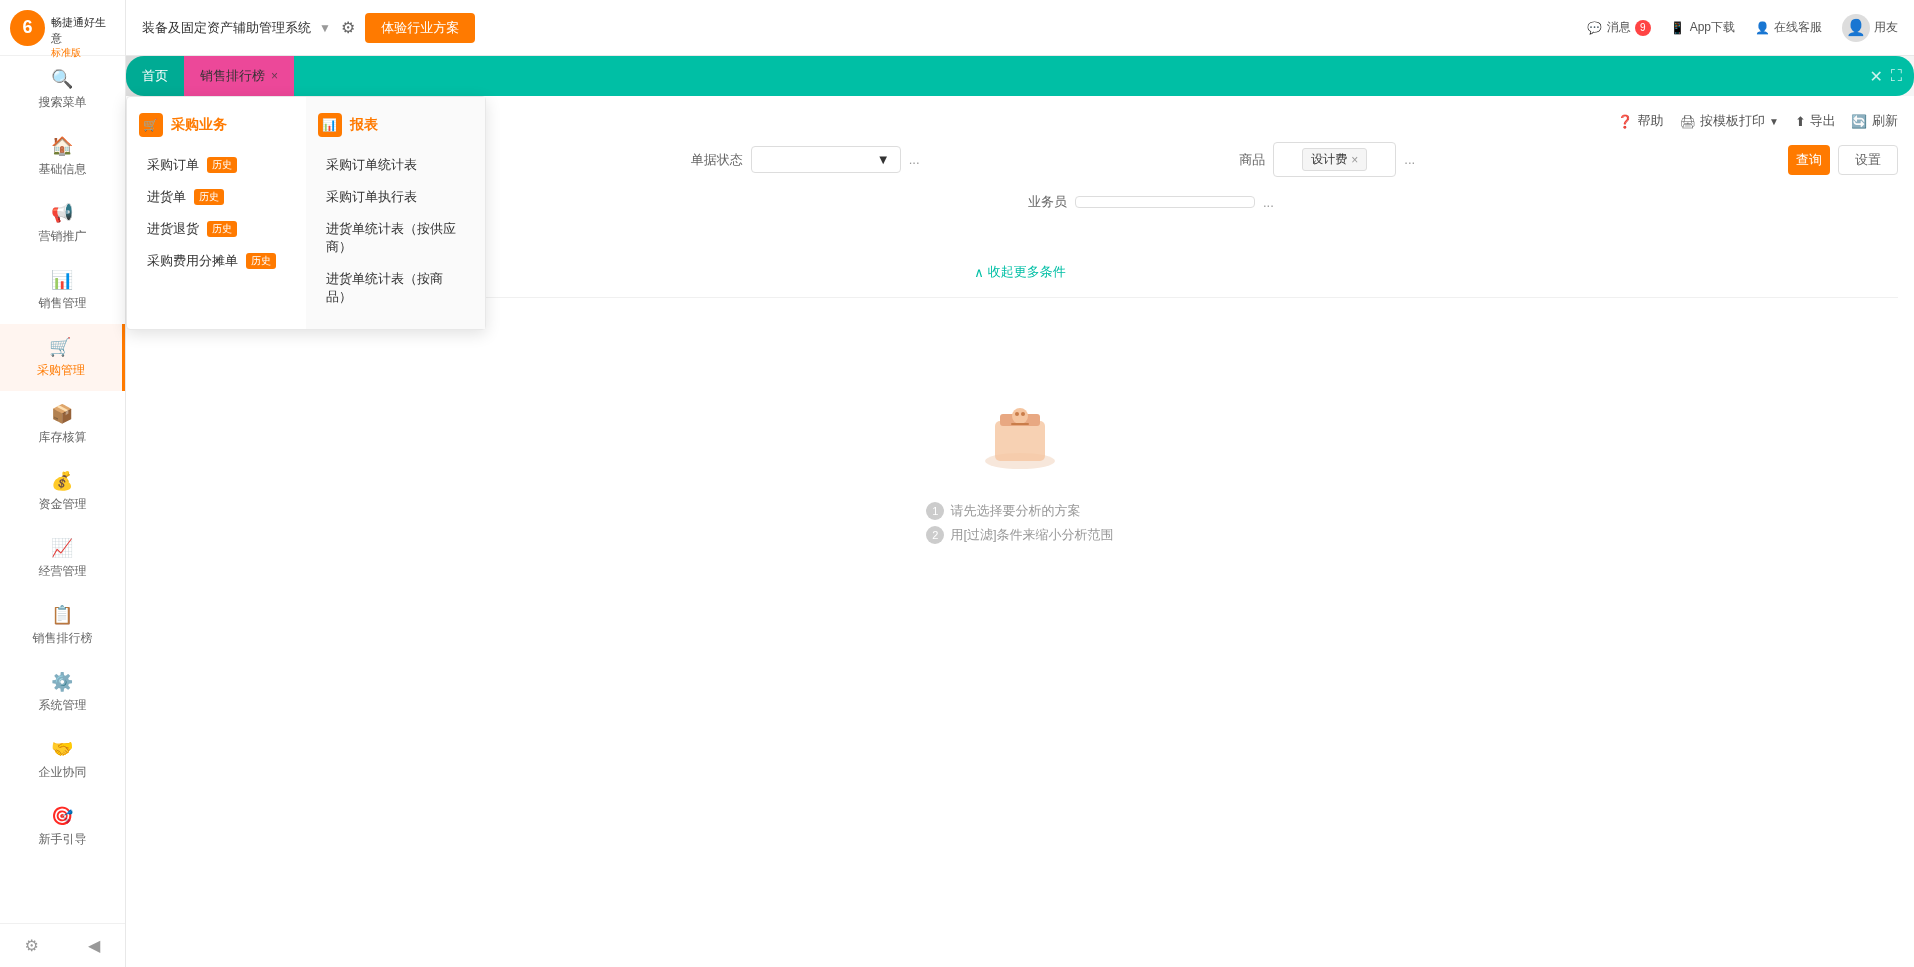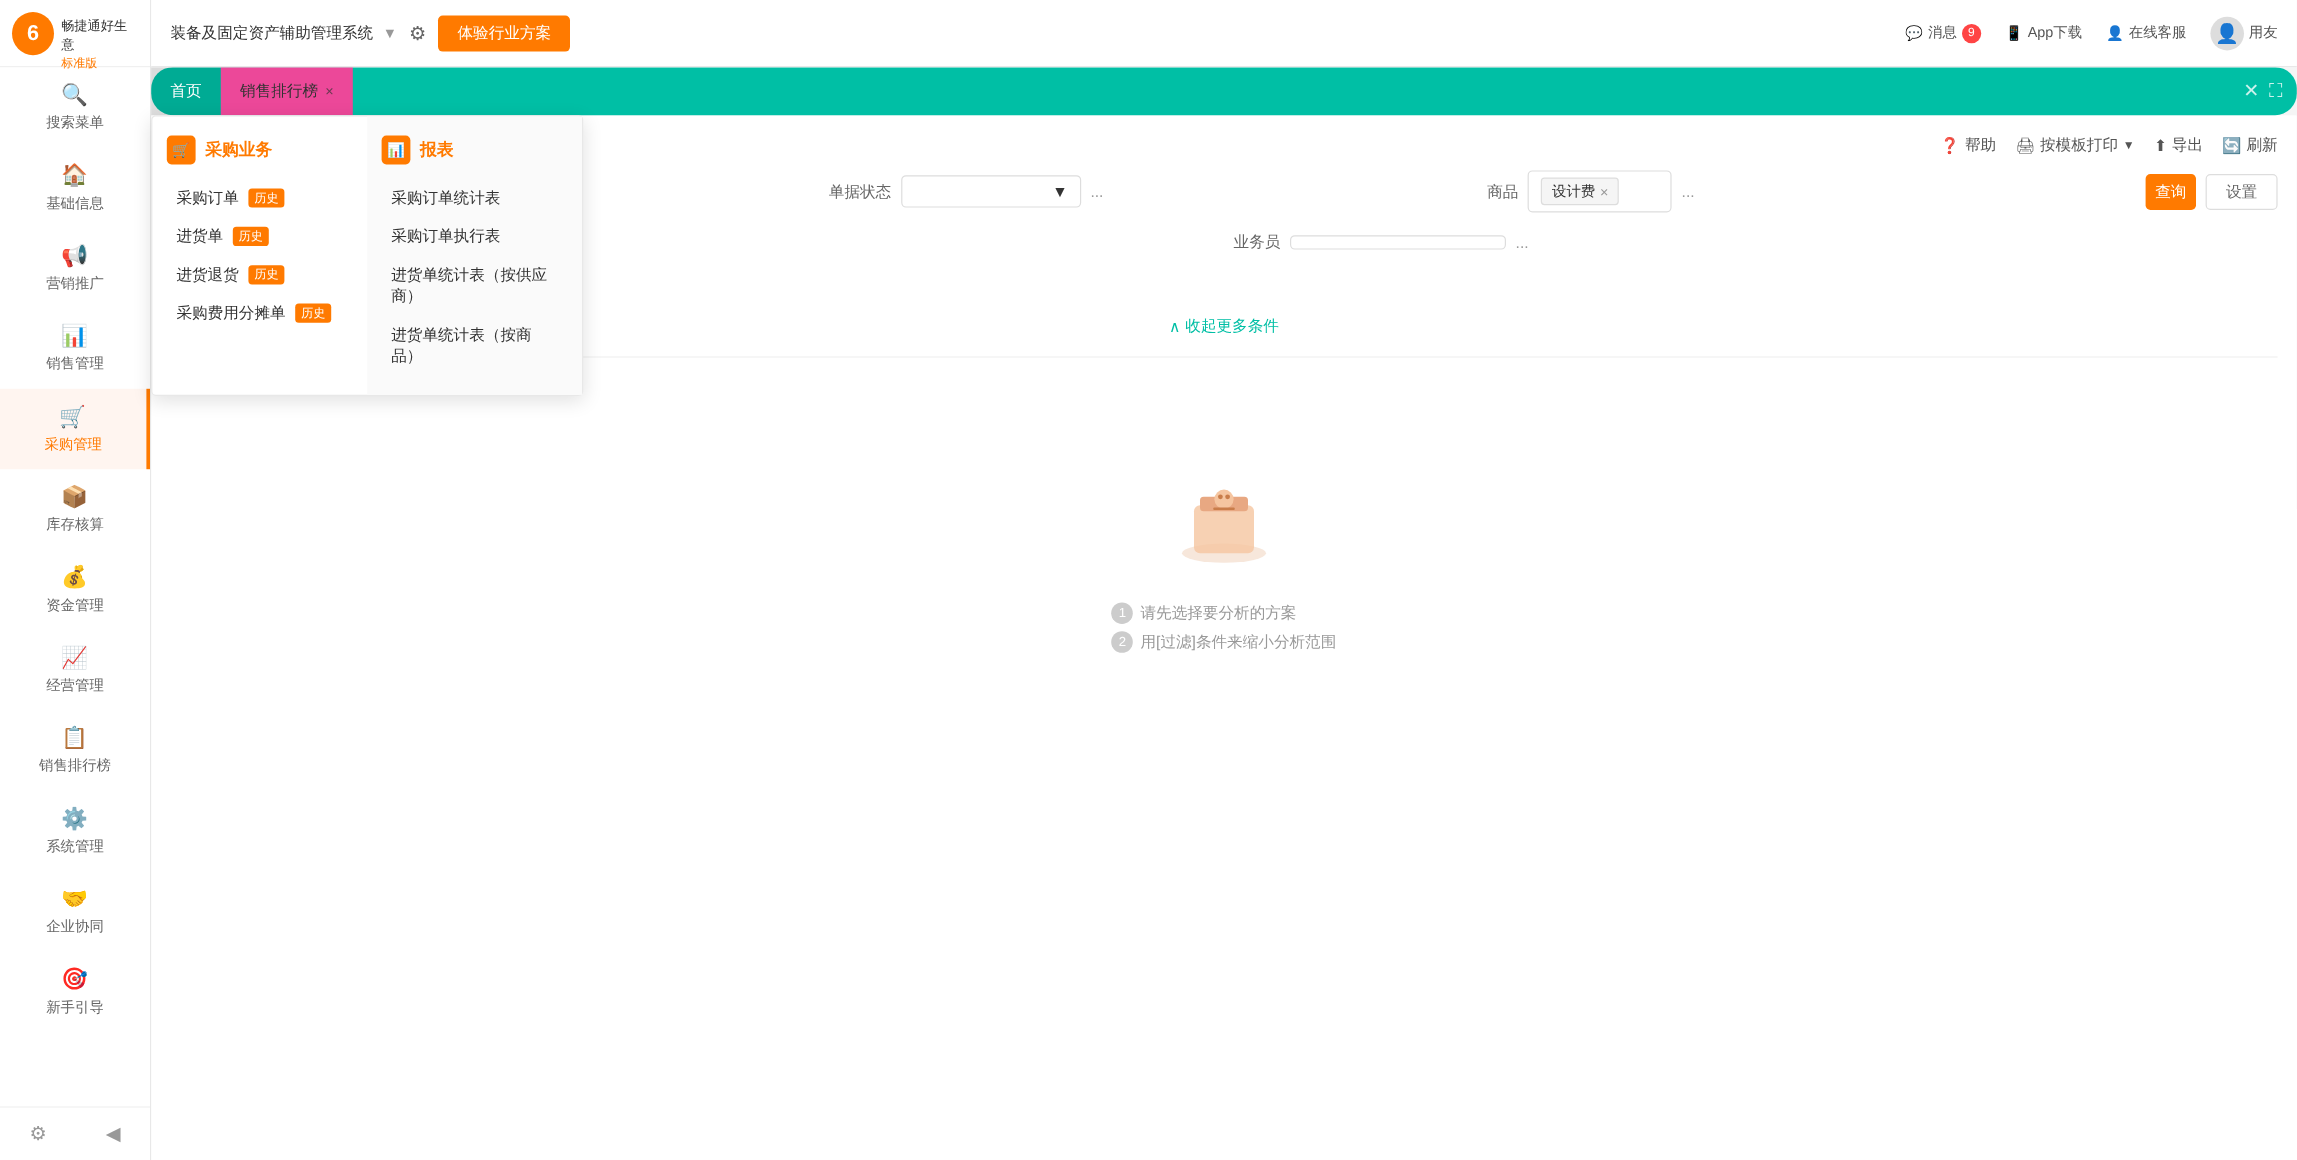--- a/index.html
+++ b/index.html
@@ -86,21 +86,21 @@
       background: #fff; margin: 0; padding: 16px;
       min-height: 100%;
     }
     .filter-row {
       display: flex; align-items: center; gap: 16px; width: 100%;
       margin-bottom: 10px;
     }
     .filter-group { display: flex; align-items: center; gap: 8px; flex: 1; }
     .filter-label { color: #666; font-size: 13px; white-space: nowrap; }
     .filter-input {
-      border: 1px solid #ddd; border-radius: 4px; padding: 5px 10px;
+      border: 1px solid #ddd; border-radius: 4px; padding: 5px 28px;
       font-size: 13px; color: #333; background: #fff; cursor: pointer;
       display: flex; align-items: center; gap: 6px; min-width: 200px;
     }
     .filter-select {
       border: 1px solid #ddd; border-radius: 4px; padding: 5px 10px;
       font-size: 13px; color: #333; background: #fff; cursor: pointer;
       display: flex; align-items: center; gap: 6px; min-width: 150px;
       position: relative;
     }
     .filter-tag {

